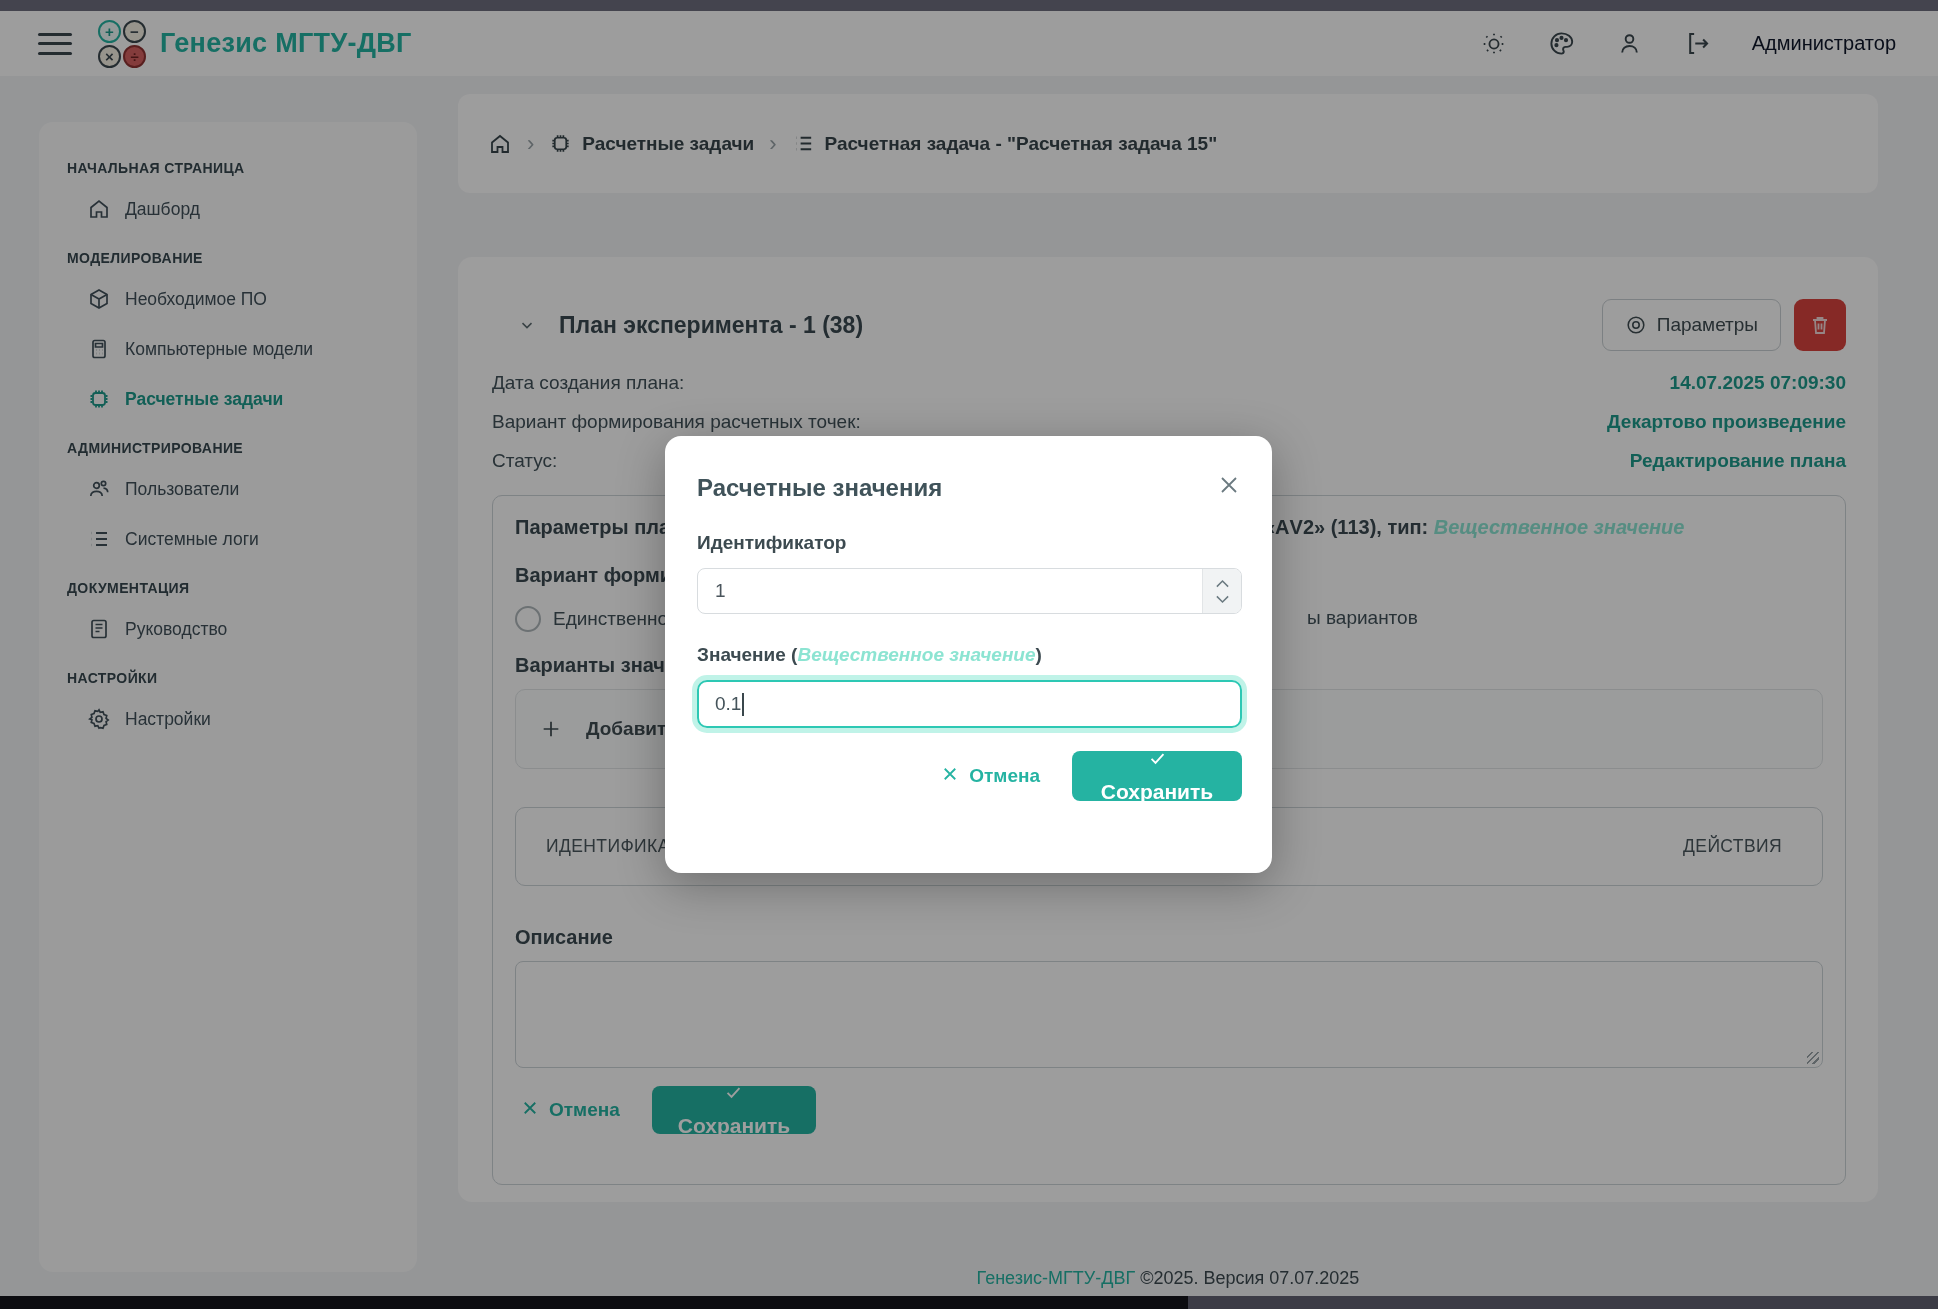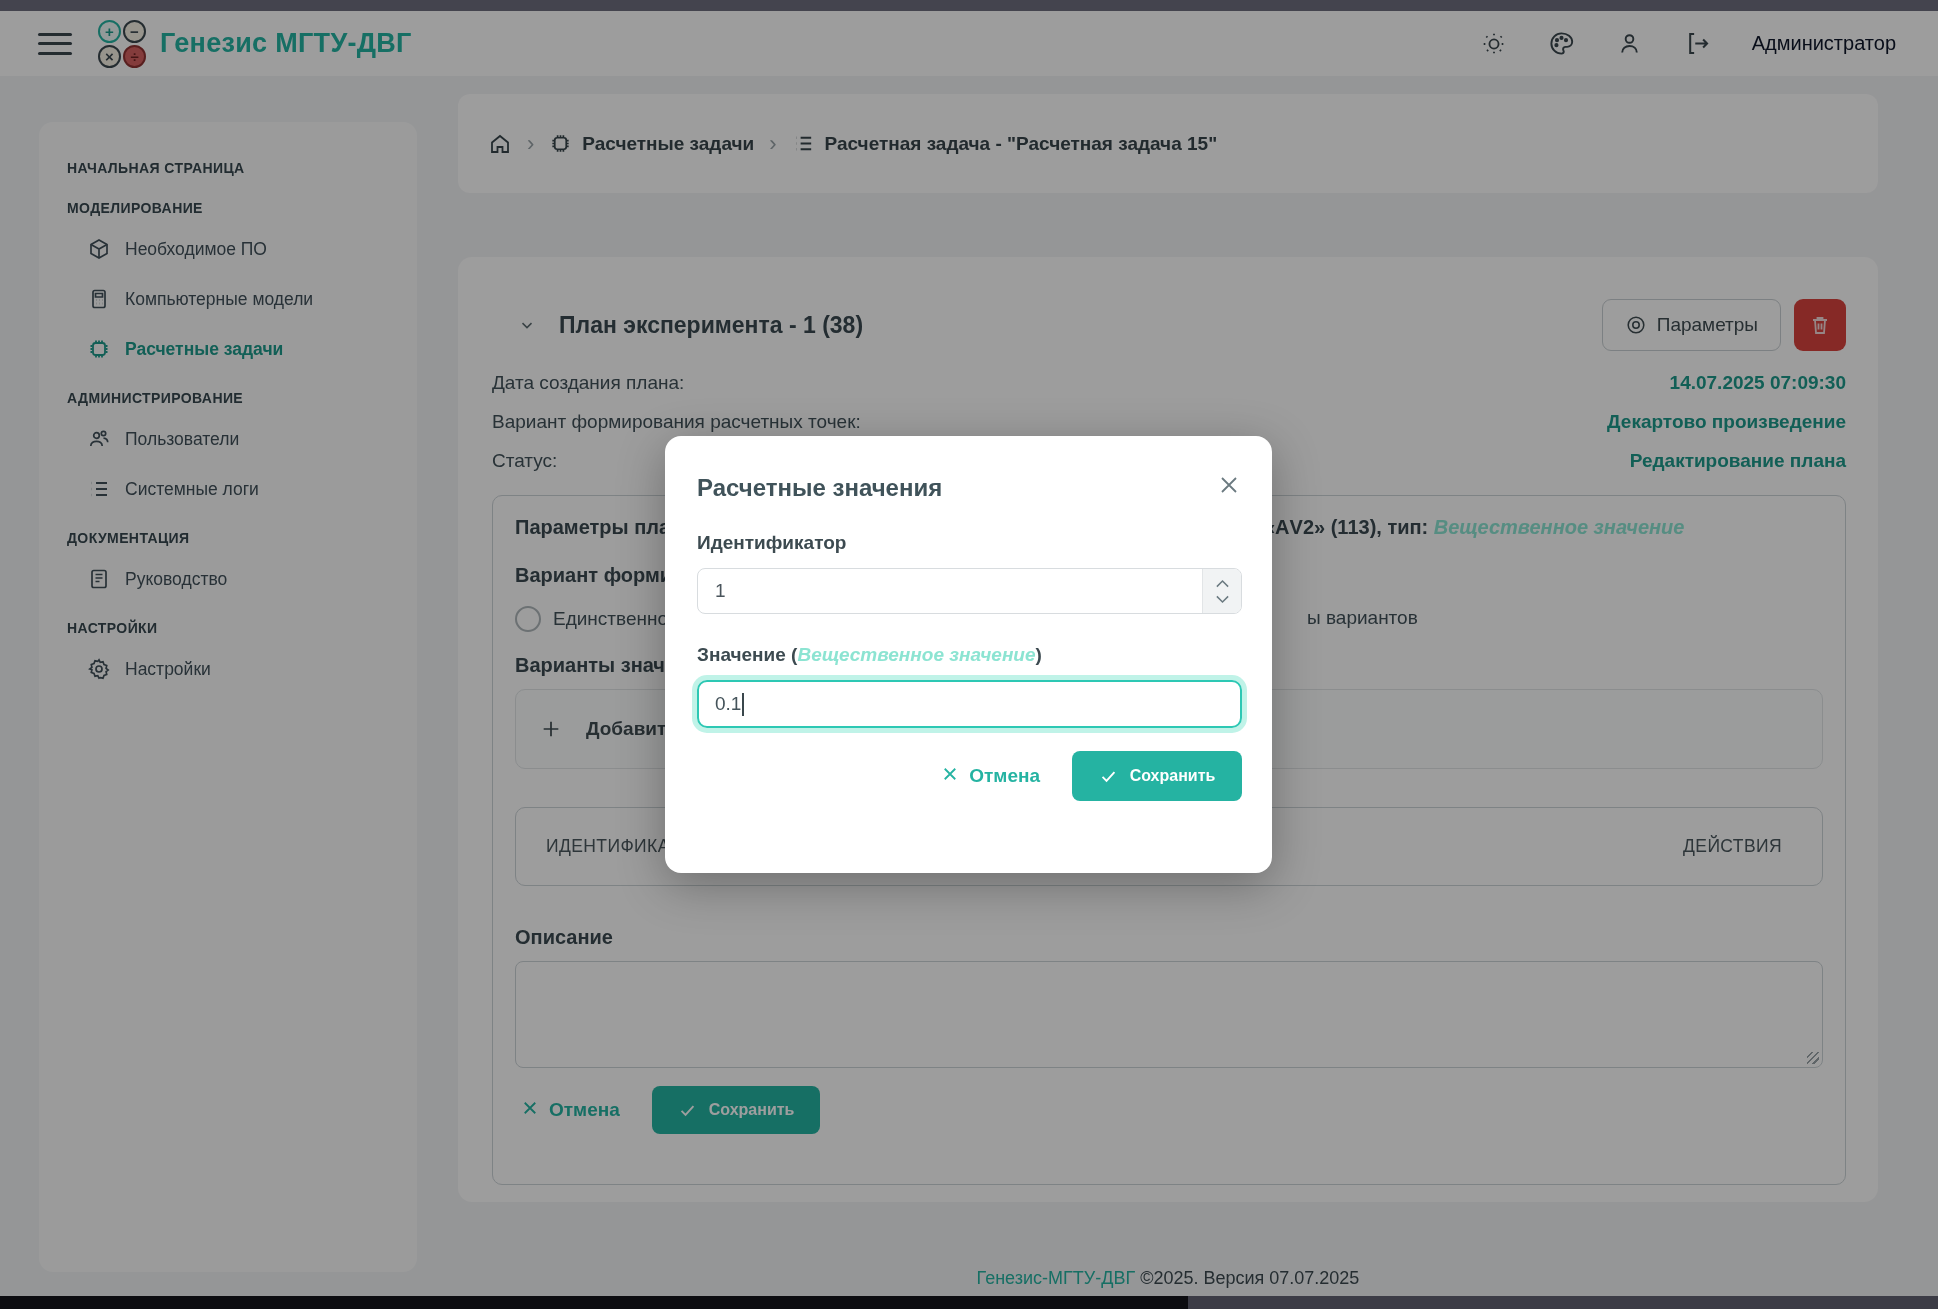--- a/index.html
+++ b/index.html
@@ -58,21 +58,21 @@
   .radio-frag{position:absolute;left:792px;top:2px;}
   .variants-label{margin-top:22px;font-size:20px;font-weight:bold;color:#3b4a51;white-space:nowrap;}
   .add-box{margin-top:12px;height:80px;border:1px solid #e0e4e6;background:#fbfcfc;border-radius:10px;display:flex;align-items:center;padding-left:18px;box-sizing:border-box;}
   .add-btn{display:flex;align-items:center;gap:24px;font-size:19px;font-weight:bold;color:#3f4c52;cursor:pointer;background:none;border:none;}
   .table-head-box{margin-top:38px;height:79px;border:1px solid #ccd3d7;border-radius:10px;display:flex;align-items:center;justify-content:space-between;padding:0 40px 0 30px;box-sizing:border-box;font-size:17.5px;color:#4b585e;letter-spacing:.4px;}
   .desc-label{margin-top:40px;font-size:20px;font-weight:bold;color:#3b4a51;}
   .desc-area{margin-top:12px;width:100%;height:107px;border:1px solid #ccd3d7;border-radius:8px;box-sizing:border-box;resize:none;background:#fdfdfd;position:relative;}
   .desc-area::after{content:"";position:absolute;right:3px;bottom:3px;width:12px;height:12px;background:repeating-linear-gradient(135deg,transparent 0 3px,#9aa4a8 3px 4.5px);}
   .form-actions{margin-top:18px;display:flex;align-items:center;gap:26px;height:48px;}
   .link-btn{display:flex;align-items:flex-start;gap:10px;color:#25b3a2;font-size:19px;font-weight:bold;background:none;border:none;cursor:pointer;}
-  .btn-teal{display:flex;align-items:center;justify-content:center;gap:12px;background:#25b3a2;color:#ffffff;font-size:16px;font-weight:bold;border:none;border-radius:8px;height:48px;padding:12px 26px;cursor:pointer;}
+  .btn-teal{display:flex;align-items:center;justify-content:center;gap:12px;background:#25b3a2;color:#ffffff;font-size:21px;font-weight:bold;border:none;border-radius:8px;height:48px;padding:12px 26px;cursor:pointer;flex-direction:column;}
 
   .footer{position:absolute;left:458px;top:1268px;width:1420px;text-align:center;font-size:18px;color:#3c4a50;z-index:1;}
   .footer a{color:#25b3a2;text-decoration:none;}
 
   
   .overlay{position:absolute;left:0;top:0;width:1938px;height:1309px;background:rgba(0,0,0,0.38);z-index:50;}
   .modal{position:absolute;left:665px;top:436px;width:607px;height:437px;background:#ffffff;border-radius:16px;box-shadow:0 12px 48px rgba(0,0,0,.3);z-index:70;box-sizing:border-box;padding:28px 30px 0 32px;}
   .modal-head{display:flex;align-items:flex-start;justify-content:space-between;}
   .modal-title{font-size:24px;font-weight:bold;color:#40535a;margin-top:10px;}
   .modal-close{width:26px;height:26px;display:flex;align-items:center;justify-content:center;cursor:pointer;margin-top:8px;}
@@ -135,20 +135,28 @@
             <path d="M9 3.5H5.5v17H9"></path>
             <path d="M10 12h10.5M17 8.5l3.5 3.5-3.5 3.5"></path>
           </svg>
       </div>
       <div class="admin">Администратор</div>
     </div>
   </div>
 
   <div class="sidebar">
     <div class="sec-title">НАЧАЛЬНАЯ СТРАНИЦА</div>
+    <div class="side-item">
+      <span class="si">
+          <svg width="24" height="24" viewBox="0 0 24 24" fill="none" stroke="#41505a" stroke-width="1.7">
+            <path d="M4 10.5 12 4l8 6.5V20h-5.5v-5h-5v5H4z"></path>
+          </svg>
+        </span>
+      <span>Дашборд</span>
+    </div>
     <div class="sec-title">МОДЕЛИРОВАНИЕ</div>
     <div class="side-item">
       <span class="si">
           <svg width="24" height="24" viewBox="0 0 24 24" fill="none" stroke="#41505a" stroke-width="1.7">
             <path d="M12 3 20 7.5v9L12 21 4 16.5v-9z"></path>
             <path d="M4 7.5l8 4.5 8-4.5M12 12v9"></path>
           </svg>
         </span>
       <span>Необходимое ПО</span>
     </div>

